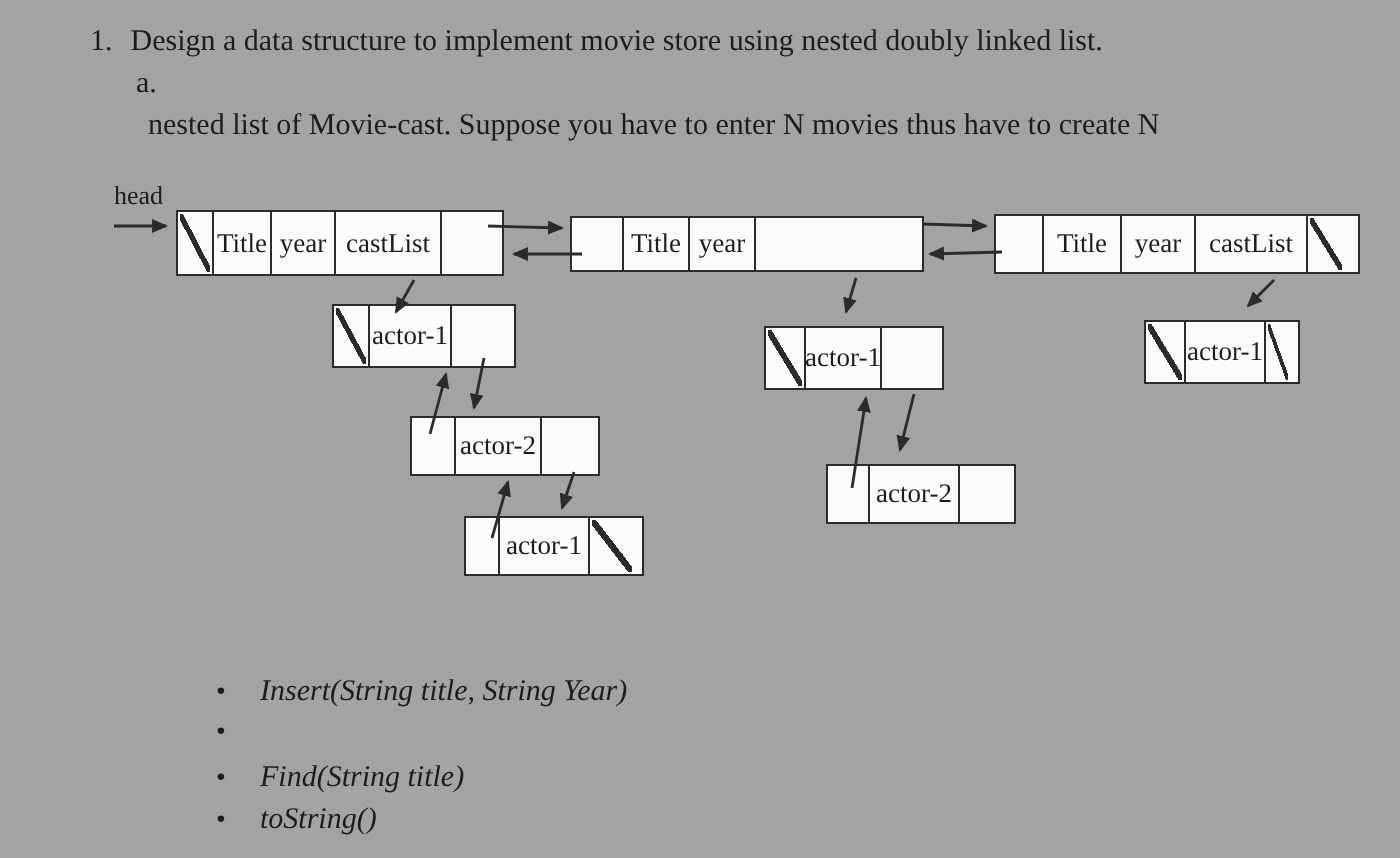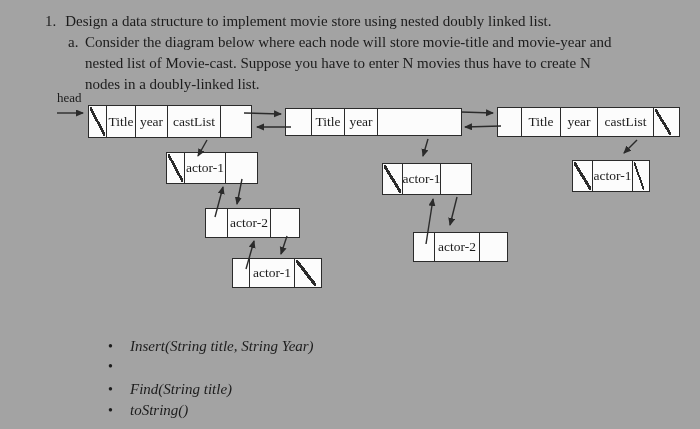--- a/index.html
+++ b/index.html
@@ -30,23 +30,21 @@
   .task-row .mlabel{margin-left:14px;white-space:nowrap;font-style:italic;}
 </style>
 </head>
 <body>
 
 <div class="page">
 
   <div class="tline" style="left:45px;top:12px;"><span>1.</span><span style="display:inline-block;width:9px;"></span><span>Design a data structure to implement movie store using nested doubly linked list.</span></div>
 
   <div class="tline" style="left:68px;top:33px;"><span>a.</span></div>
-  <div class="tline" style="left:85px;top:33px;">Consider the diagram below where each node will store movie-title and movie-year and</div>
-  <div class="tline" style="left:85px;top:54px;">nested list of Movie-cast. Suppose you have to enter N movies thus have to create N</div>
-  <div class="tline" style="left:85px;top:75px;">nodes in a doubly-linked list.</div>
+  <div class="tline" style="left:74px;top:54px;">nested list of Movie-cast. Suppose you have to enter N movies thus have to create N</div>
 
   <div class="head-label" style="left:57px;top:90px;">head</div>
 
   <div class="node" style="left:88px;top:105px;width:164px;height:33px;">
     <div class="cell" style="width:17px;">
         <span class="slash"></span>
       </div>
     <div class="cell" style="width:29px;">
         <span>Title</span>
       </div>

